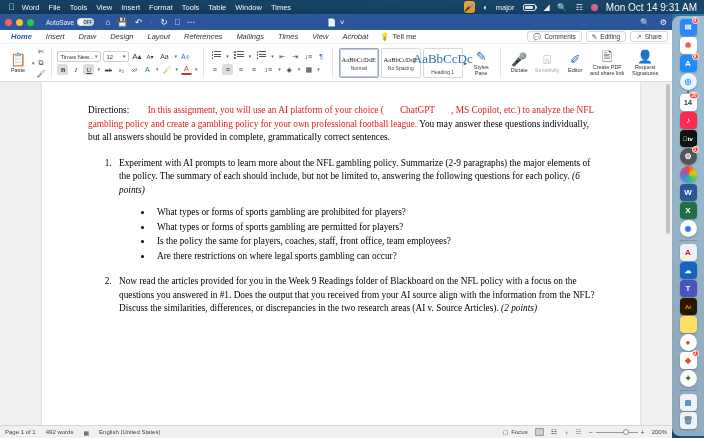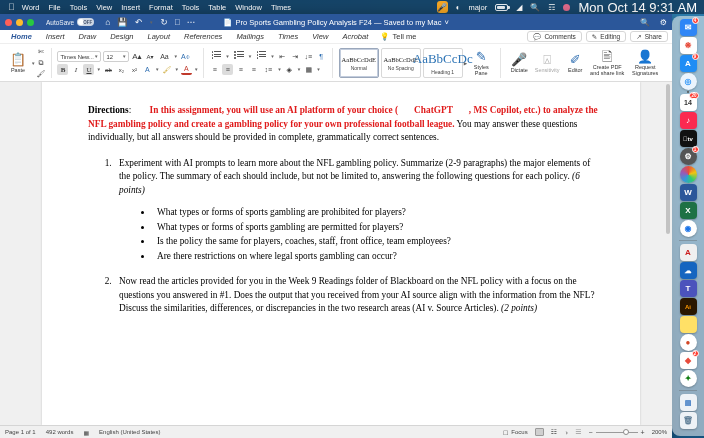--- a/index.html
+++ b/index.html
@@ -36,21 +36,21 @@
     background:#f5a623; border-radius:3px; width:11px;height:12px;
     display:flex;align-items:center;justify-content:center;
   }
   .mic-chip .g{ font-size:8px; color:#fff; }
   .batt{
     width:13px;height:7px;border:1px solid #e8eef3;border-radius:2px;position:relative;
   }
   .batt:after{content:"";position:absolute;right:-2.5px;top:1.5px;width:1.5px;height:3px;background:#e8eef3;border-radius:0 1px 1px 0;}
   .batt i{position:absolute;left:1px;top:1px;bottom:1px;width:8px;background:#e8eef3;border-radius:1px;display:block;}
   .ctl-dot{width:7px;height:7px;border-radius:50%;background:#e06a8b;}
-  #menubar .clock{ font-size:13px; }
+  #menubar .clock{ font-size:10px; }
 
   
   #win{
     position:absolute; top:14px; left:0; width:672px; bottom:0;
     background:#f6f6f6;
     display:flex; flex-direction:column;
     box-shadow:0 2px 14px rgba(0,0,0,.35);
   }
 
   
@@ -154,22 +154,22 @@
     position:absolute;right:1px;top:2px;bottom:2px;width:6px;
   }
   #vscroll .thumb{
     position:absolute;top:0;left:1px;width:4px;height:150px;background:#c3c3c3;border-radius:3px;
   }
   h1.doctitle-h{
     text-align:center;font-size:9.8px;font-weight:bold;text-decoration:underline;
     margin-bottom:18px; letter-spacing:.1px;
   }
   p.para{ margin-bottom:12px; text-align:left; }
-  .dir-label{font-weight:bold;}
-  .red{color:#e01b1b;font-weight:bold;padding-left:16px;}
+  .dir-label{font-weight:normal;}
+  .red{color:#e01b1b;font-weight:normal;padding-left:16px;}
   ol.numlist{ margin:0 0 8px 26px; padding:0; }
   ol.numlist > li{ margin-bottom:9px; padding-left:5px; }
   ul.bullets{ margin:9px 0 12px 34px; padding:0; list-style:disc; }
   ul.bullets li{ margin-bottom:1px; padding-left:4px; }
   .ital{font-style:italic;}
 
   
   #statusbar{
     height:13px;background:#f0f0f0;border-top:1px solid #d5d5d5;
     display:flex;align-items:center;padding:0 5px;font-size:6px;color:#444;flex:none;gap:10px;
@@ -259,21 +259,20 @@
       <span>⌂</span>
       <span>💾</span>
       <span>↶</span>
       <span class="caret">▼</span>
       <span>↻</span>
       <span>⎕</span>
       <span>⋯</span>
     </span>
     <span class="doctitle">
       <span class="doc-ic">📄</span>
-      <span>Pro Sports Gambling Policy Analysis F24 — Saved to my Mac</span>
       <span>˅</span>
     </span>
     <span class="tright">
       <span>🔍</span>
       <span>⚙</span>
     </span>
   </div>
 
   <div id="tabstrip">
     <span class="tab active">Home</span>

